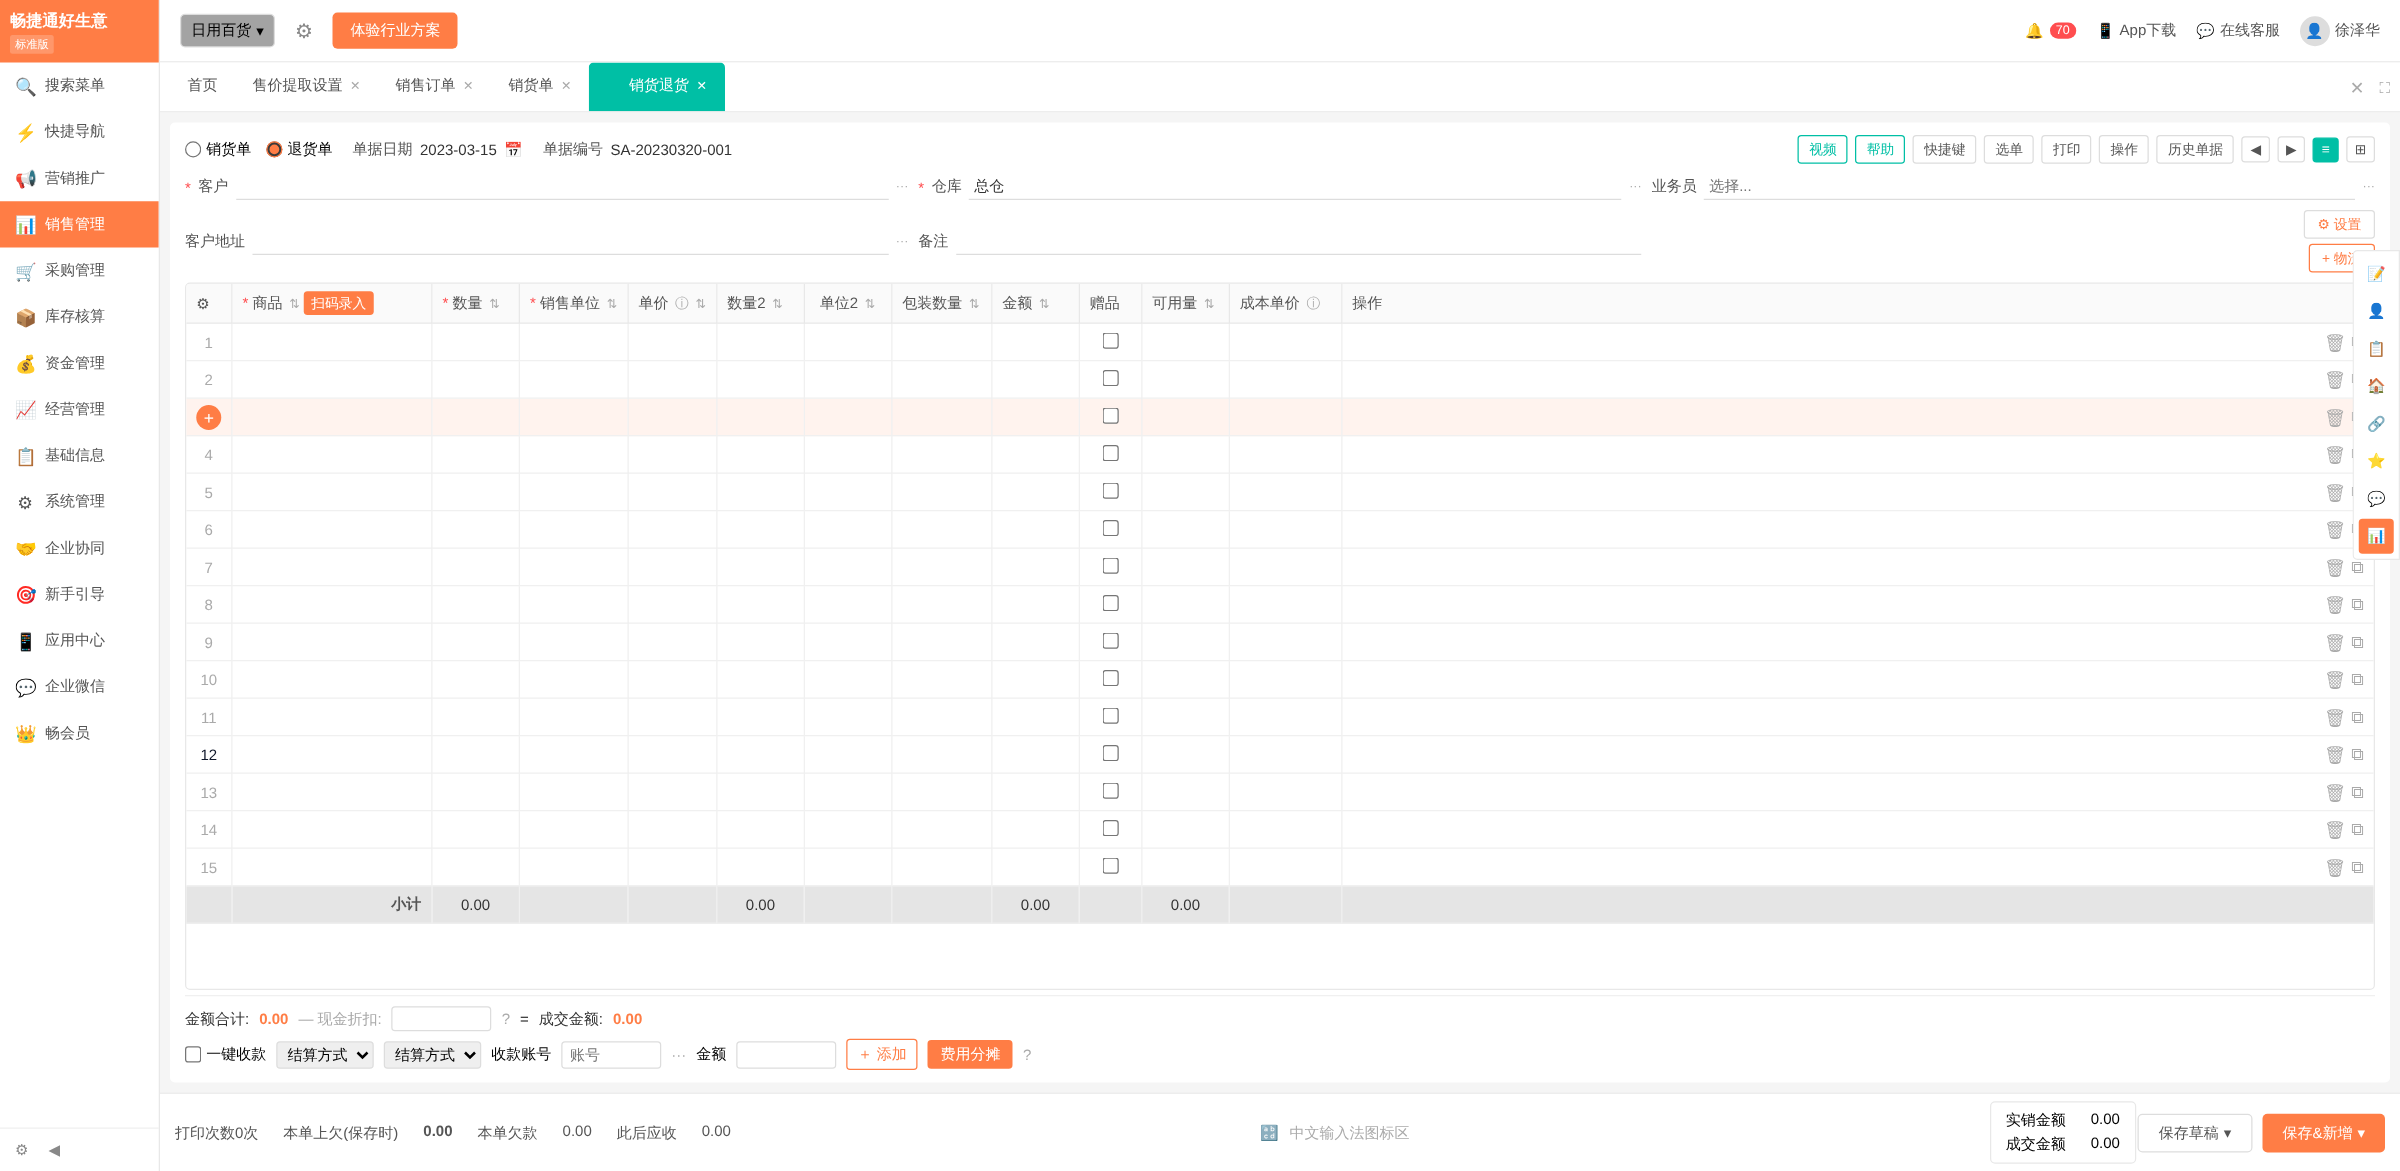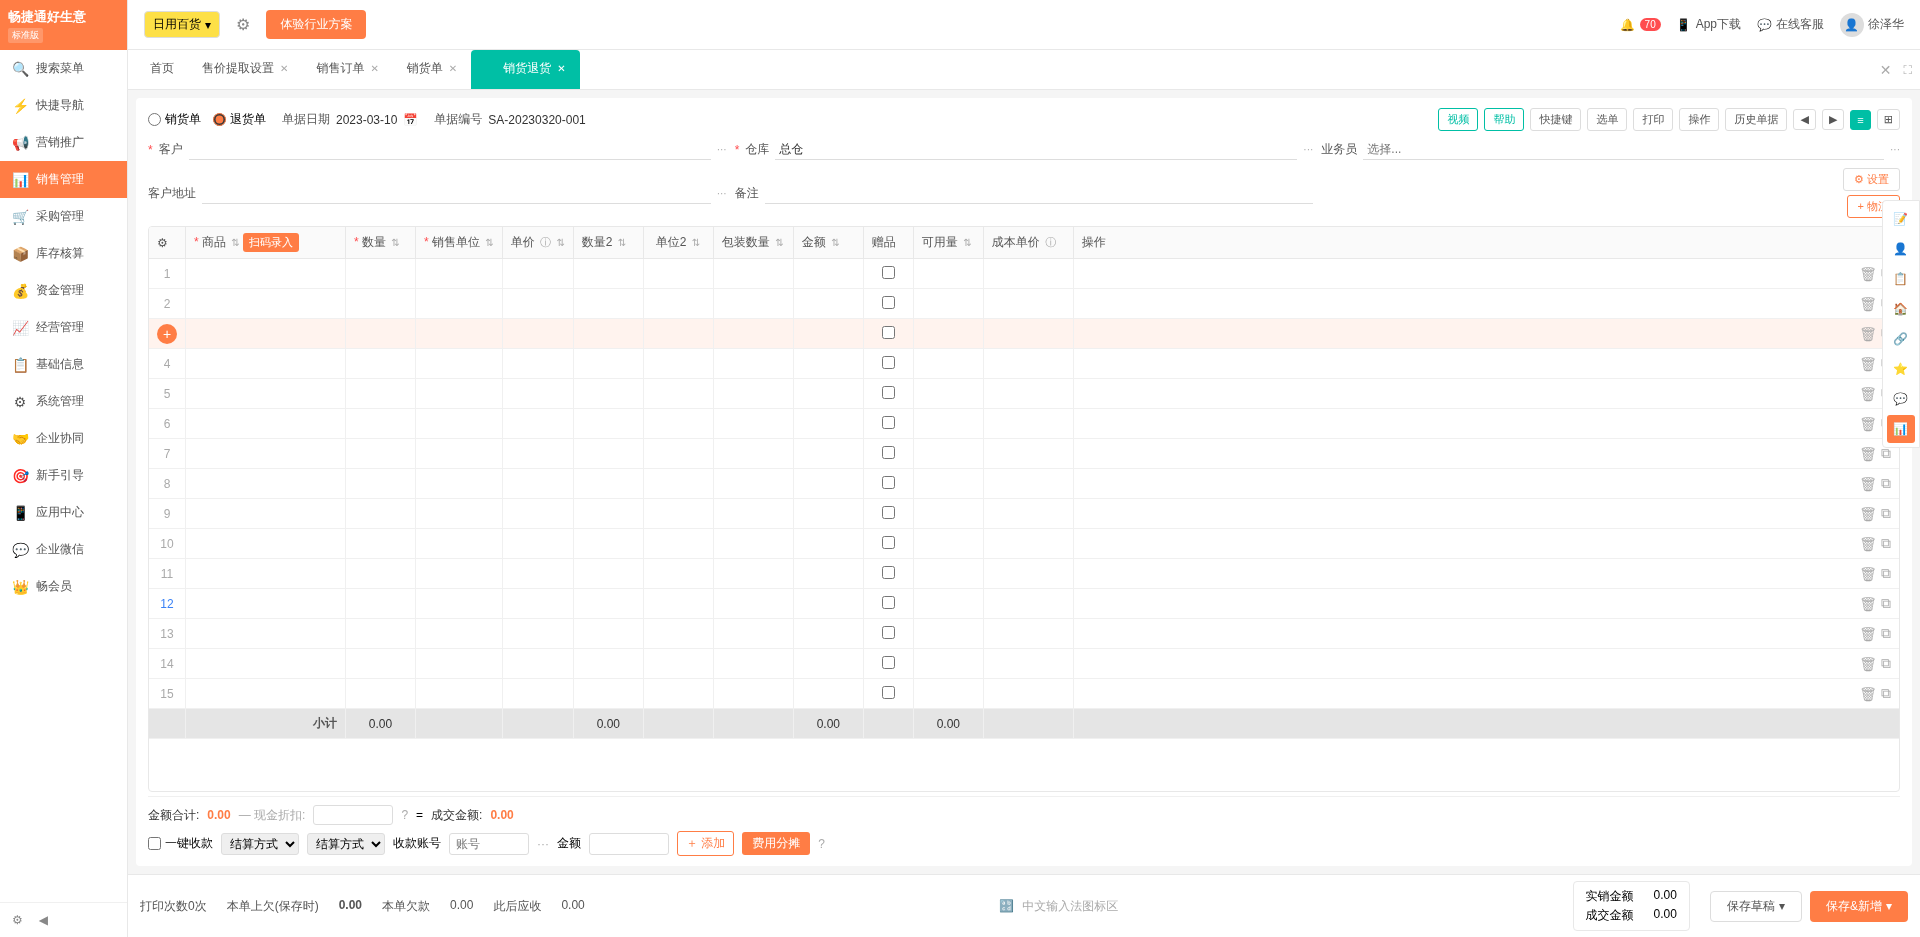--- a/index.html
+++ b/index.html
@@ -14,21 +14,21 @@
     .sidebar-item .icon { font-size: 14px; width: 16px; text-align: center; }
     .sidebar-item .label { font-size: 12px; }
     .sidebar-bottom { padding: 10px 12px; display: flex; gap: 16px; align-items: center; color: #888; border-top: 1px solid #f0f0f0; }
 
     
     .main { flex: 1; display: flex; flex-direction: column; overflow: hidden; }
 
     
     .top-header { background: #fff; height: 50px; display: flex; align-items: center; justify-content: space-between; padding: 0 16px; border-bottom: 1px solid #e8e8e8; flex-shrink: 0; }
     .top-header-left { display: flex; align-items: center; gap: 8px; }
-    .dropdown-selector { display: flex; align-items: center; gap: 4px; border: 1px solid #ddd; border-radius: 4px; padding: 4px 8px; cursor: pointer; background: #fde047; }
+    .dropdown-selector { display: flex; align-items: center; gap: 4px; border: 1px solid #ddd; border-radius: 4px; padding: 4px 8px; cursor: pointer; background: #a3a3a3; }
     .btn-experience { background: #ff7d45; color: #fff; border: none; border-radius: 4px; padding: 6px 14px; cursor: pointer; font-size: 12px; }
     .top-header-right { display: flex; align-items: center; gap: 16px; color: #555; }
     .top-header-right .icon-item { display: flex; align-items: center; gap: 4px; cursor: pointer; }
     .badge { background: #ff4d4f; color: #fff; border-radius: 10px; padding: 1px 5px; font-size: 10px; }
     .avatar { width: 24px; height: 24px; border-radius: 50%; background: #ddd; display: flex; align-items: center; justify-content: center; color: #888; font-size: 10px; }
 
     
     .tab-bar { background: #fff; display: flex; align-items: center; border-bottom: 1px solid #e8e8e8; flex-shrink: 0; padding: 0 8px; }
     .tab { padding: 10px 14px; cursor: pointer; color: #555; border-bottom: 2px solid transparent; display: flex; align-items: center; gap: 4px; white-space: nowrap; }
     .tab.active { color: #fff; background: #00bfa5; border-radius: 4px 4px 0 0; padding-left: 32px; }
@@ -250,21 +250,21 @@
             <input type="radio" name="doctype" style="">
             <span>销货单</span>
           </label>
           <label class="radio-item">
             <input type="radio" name="doctype" checked="" style="">
             <span>退货单</span>
           </label>
         </div>
         <div class="form-field">
           <span class="form-label">单据日期</span>
-          <span class="form-value" style="cursor:pointer;color:#333;">2023-03-10</span>
+          <span class="form-value" style="cursor:pointer;color:#333;">2023-03-15</span>
           <span style="color:#aaa;cursor:pointer;">📅</span>
         </div>
         <div class="form-field">
           <span class="form-label">单据编号</span>
           <span class="form-value">SA-20230320-001</span>
         </div>
         <div class="btn-toolbar">
           <button class="btn-sm" style="color:#00bfa5;border-color:#00bfa5;">视频</button>
           <button class="btn-sm" style="color:#00bfa5;border-color:#00bfa5;">帮助</button>
           <button class="btn-sm">快捷键</button>
@@ -589,21 +589,21 @@
       <td></td>
       <td></td>
       <td>
         <div class="row-action">
           <button class="row-action-btn">🗑</button>
           <button class="row-action-btn">⧉</button>
         </div>
       </td>
     </tr>
               <tr>
-      <td class="row-num col-settings" style="text-align:center;color:#3b82f6;">12</td>
+      <td class="row-num col-settings" style="text-align:center;color:#0f172a;">12</td>
       <td></td>
       <td></td>
       <td></td>
       <td></td>
       <td></td>
       <td></td>
       <td></td>
       <td></td>
       <td class="checkbox-cell"><input type="checkbox" style=""></td>
       <td></td>
@@ -739,21 +739,21 @@
       <span style="font-weight:bold;">0.00</span>
       <span>本单欠款</span>
       <span>0.00</span>
       <span>此后应收</span>
       <span>0.00</span>
     </div>
     <div class="status-center">
       <span>🔡</span>
       <span style="color:#aaa;">中文输入法图标区</span>
     </div>
-    <div style="display:flex;align-items:center;gap:20px;margin-left:40px;">
+    <div style="display:flex;align-items:center;gap:1px;margin-left:40px;">
       <div style="background:#fff;border:1px solid #e8e8e8;border-radius:4px;padding:6px 12px;">
         <div style="display:flex;justify-content:space-between;gap:20px;margin-bottom:2px;">
           <span>实销金额</span>
           <span style="font-weight:500;">0.00</span>
         </div>
         <div style="display:flex;justify-content:space-between;gap:20px;">
           <span>成交金额</span>
           <span style="font-weight:500;">0.00</span>
         </div>
       </div>

